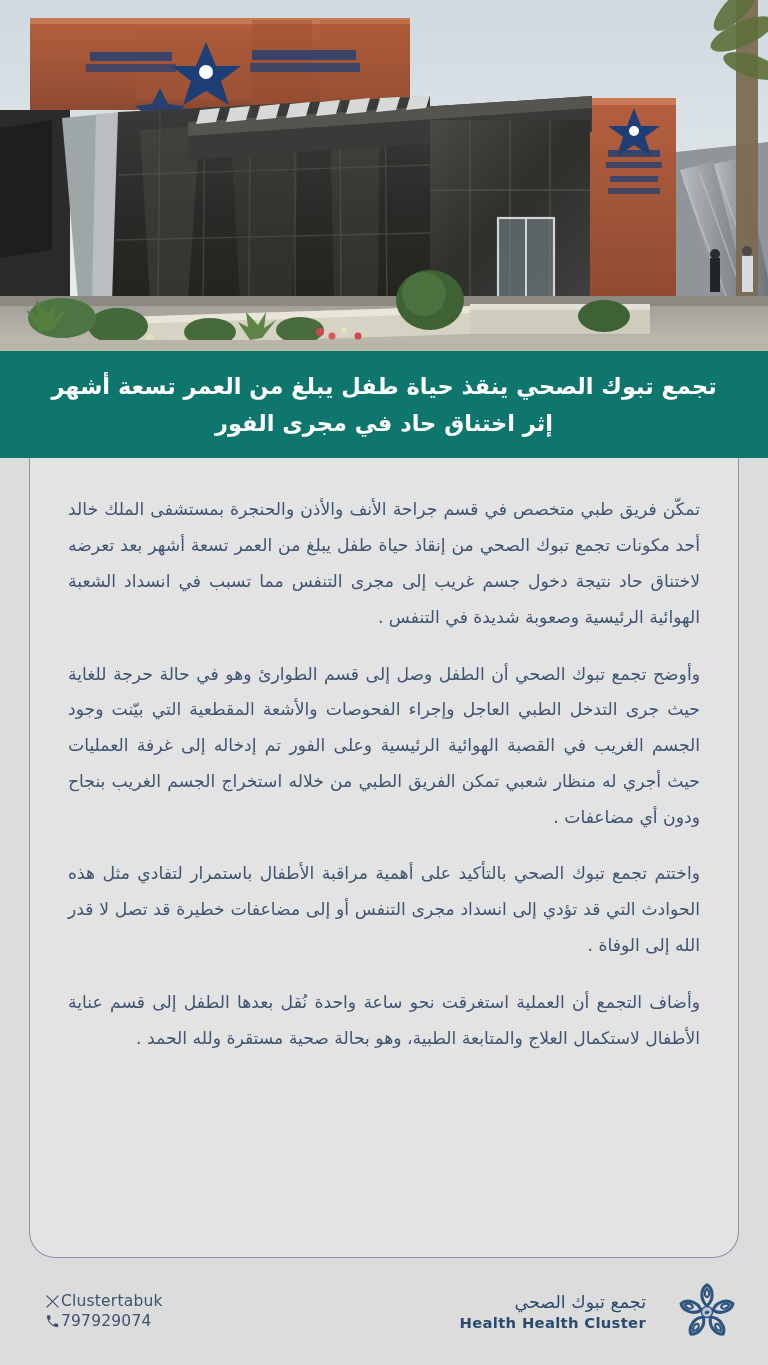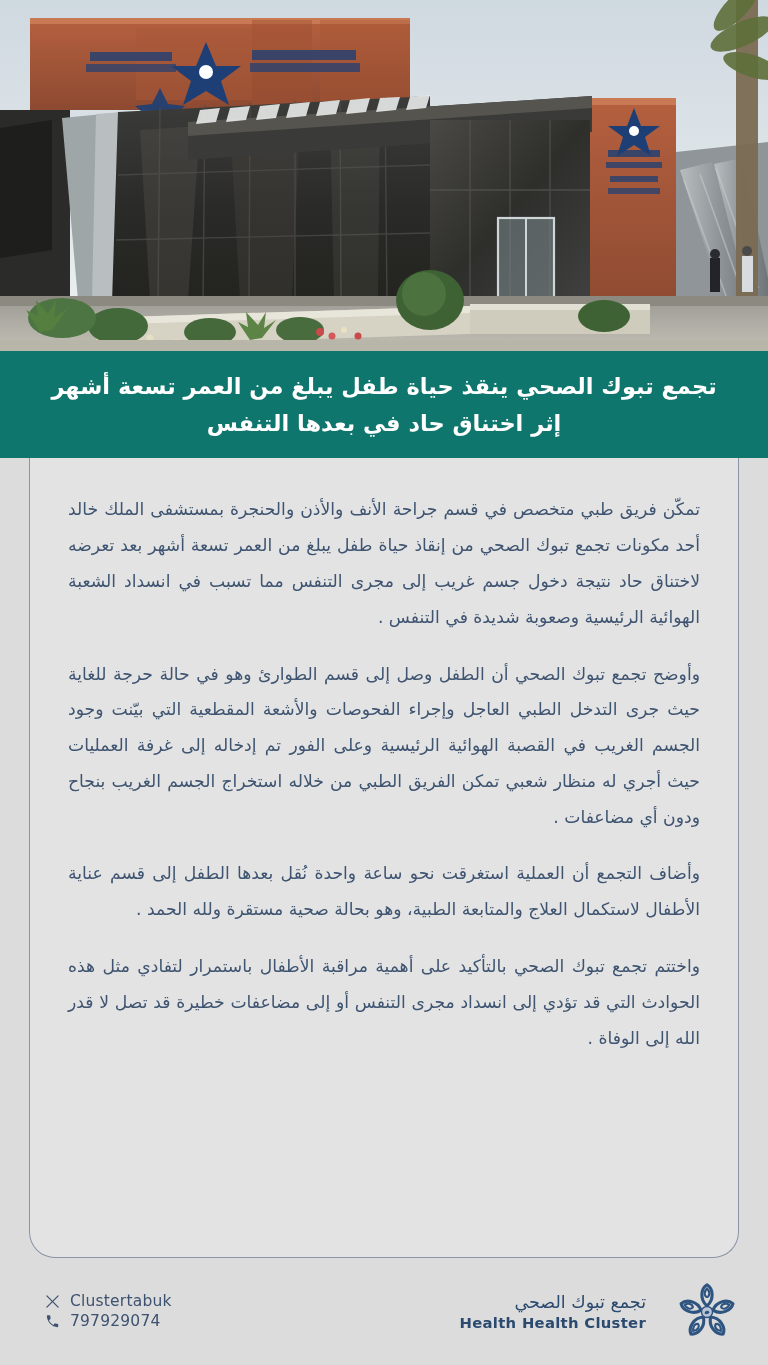--- a/index.html
+++ b/index.html
@@ -100,21 +100,21 @@
     direction: ltr;
   }
   .social {
     display: flex;
     flex-direction: column;
     gap: 3px;
     color: #3d5270;
     font-size: 15.5px;
     letter-spacing: 0.2px;
   }
-  .social-row { display: flex; align-items: center; gap: 9px; }
+  .social-row { display: flex; align-items: center; }
   .social-row .lbl { line-height: 1.1; }
   .social .ic { width: 17px; height: 17px; display: inline-flex; align-items: center; justify-content: center; }
   .social .ic svg { display: block; }
 
   .brand { display: flex; align-items: center; gap: 30px; direction: ltr; }
   .brand-text { text-align: right; color: #2b4a6f; line-height: 1.3; }
   .brand-ar { font-size: 17.5px; letter-spacing: 1.1px; direction: rtl; }
   .brand-en { font-size: 14.8px; font-weight: bold; letter-spacing: 0.3px; }
   .brand-logo { width: 62px; height: 62px; }
   .brand-logo svg { display: block; width: 62px; height: 62px; }
@@ -300,31 +300,31 @@
         <circle cx="176" cy="342" r="3" fill="#e0dcc0"></circle>
       </g>
 
       <rect x="0" y="340" width="768" height="12" fill="#b8b5a9"></rect>
     </svg>
   </div>
 
   <div class="banner">
     <h1 class="banner-title">
       <span class="ln ln1">تجمع تبوك الصحي ينقذ حياة طفل يبلغ من العمر تسعة أشهر</span>
-      <span class="ln ln2">إثر اختناق حاد في بعدها التنفس</span>
+      <span class="ln ln2">إثر اختناق حاد في مجرى الفور</span>
     </h1>
   </div>
 
   <div class="card-wrap">
     <div class="card">
       <div class="body-text">
         <p>تمكّن فريق طبي متخصص في قسم جراحة الأنف والأذن والحنجرة بمستشفى الملك خالد أحد مكونات تجمع تبوك الصحي من إنقاذ حياة طفل يبلغ من العمر تسعة أشهر بعد تعرضه لاختناق حاد نتيجة دخول جسم غريب إلى مجرى التنفس مما تسبب في انسداد الشعبة الهوائية الرئيسية وصعوبة شديدة في التنفس .</p>
         <p>وأوضح تجمع تبوك الصحي أن الطفل وصل إلى قسم الطوارئ وهو في حالة حرجة للغاية حيث جرى التدخل الطبي العاجل وإجراء الفحوصات والأشعة المقطعية التي بيّنت وجود الجسم الغريب في القصبة الهوائية الرئيسية وعلى الفور تم إدخاله إلى غرفة العمليات حيث أجري له منظار شعبي تمكن الفريق الطبي من خلاله استخراج الجسم الغريب بنجاح ودون أي مضاعفات .</p>
+        <p>واختتم تجمع تبوك الصحي بالتأكيد على أهمية مراقبة الأطفال باستمرار لتفادي مثل هذه الحوادث التي قد تؤدي إلى انسداد مجرى التنفس أو إلى مضاعفات خطيرة قد تصل لا قدر الله إلى الوفاة .</p>
         <p>وأضاف التجمع أن العملية استغرقت نحو ساعة واحدة نُقل بعدها الطفل إلى قسم عناية الأطفال لاستكمال العلاج والمتابعة الطبية، وهو بحالة صحية مستقرة ولله الحمد .</p>
-        <p>واختتم تجمع تبوك الصحي بالتأكيد على أهمية مراقبة الأطفال باستمرار لتفادي مثل هذه الحوادث التي قد تؤدي إلى انسداد مجرى التنفس أو إلى مضاعفات خطيرة قد تصل لا قدر الله إلى الوفاة .</p>
       </div>
     </div>
   </div>
 
   <div class="footer">
 
     <div class="social">
       <div class="social-row">
         <span class="ic">
           <svg width="15" height="15" viewBox="0 0 24 24" fill="none" stroke="#3d5270" stroke-width="1.9" stroke-linecap="round">

